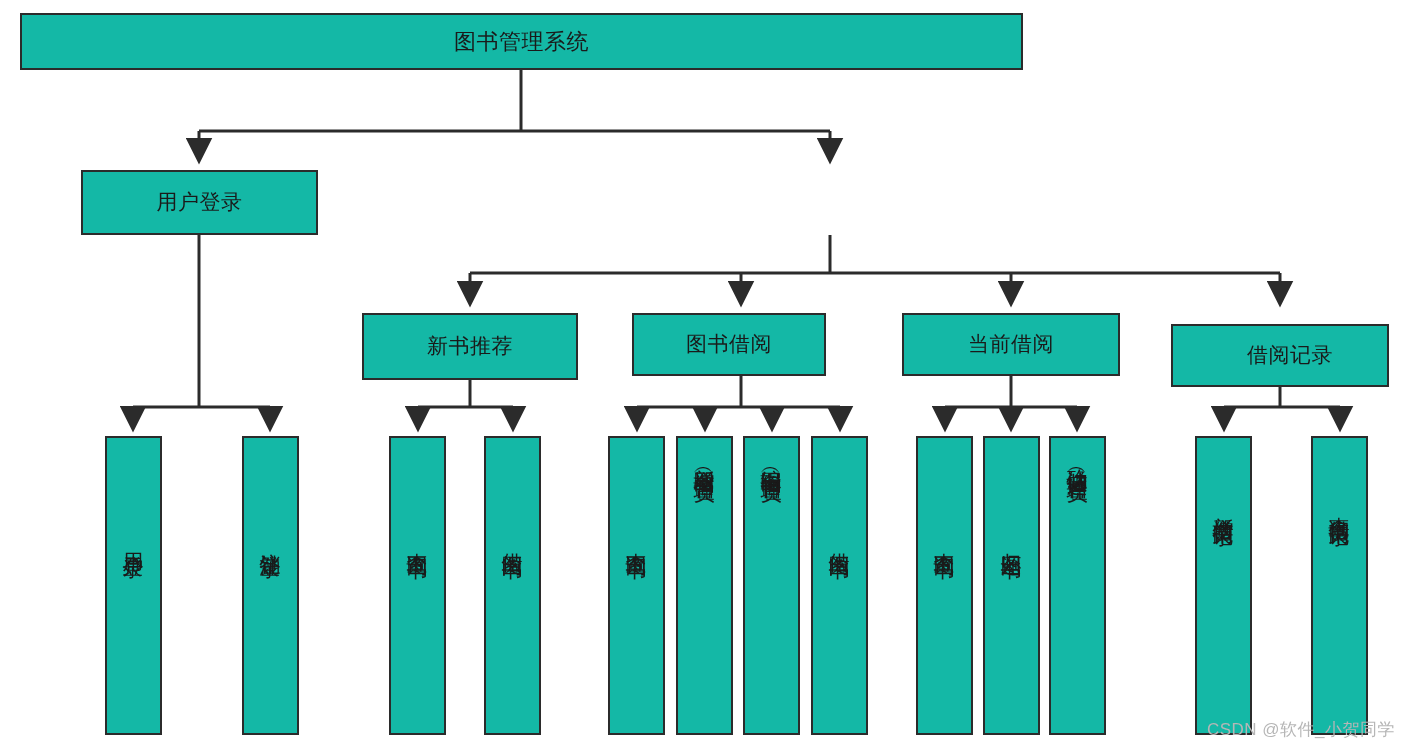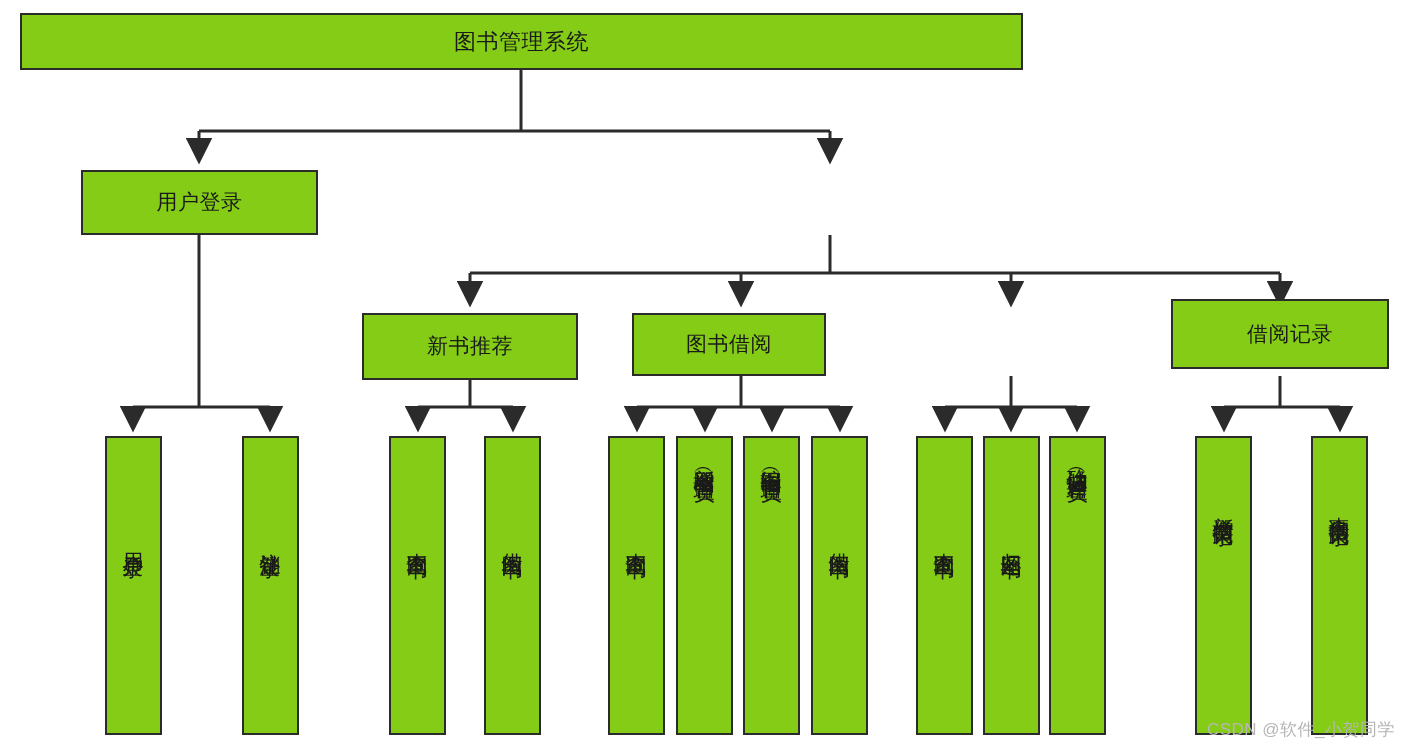--- a/index.html
+++ b/index.html
@@ -22,21 +22,21 @@
     position: absolute;
     left: 0;
     top: 0;
     width: 1405px;
     height: 747px;
     pointer-events: none;
   }
   .node {
     position: absolute;
     box-sizing: border-box;
-    background: #84cc16;
+    background: #14b8a6;
     border: 2px solid #2b2b2b;
     display: flex;
     align-items: center;
     justify-content: center;
     color: #1a1a1a;
   }
   .node .label {
     display: block;
     text-align: center;
     line-height: 1.18;
@@ -143,21 +143,24 @@
   <div class="node horizontal" style="left:81px; top:170px; width:237px; height:65px;">
     <span class="label">用户登录</span>
   </div>
 
   <div class="node horizontal" style="left:362px; top:313px; width:216px; height:67px;">
     <span class="label">新书推荐</span>
   </div>
   <div class="node horizontal" style="left:632px; top:313px; width:194px; height:63px;">
     <span class="label">图书借阅</span>
   </div>
-  <div class="node horizontal" style="left:1171px; top:299px; width:218px; height:70px;padding-left:20px;">
+  <div class="node horizontal" style="left:902px; top:313px; width:218px; height:63px;">
+    <span class="label">当前借阅</span>
+  </div>
+  <div class="node horizontal" style="left:1171px; top:324px; width:218px; height:63px;padding-left:20px;">
     <span class="label">借阅记录</span>
   </div>
 
   <div class="node vertical mid2" style="left:105px; top:436px; width:57px; height:299px;">
     <span class="label">用户登录</span>
   </div>
   <div class="node vertical mid2" style="left:242px; top:436px; width:57px; height:299px;">
     <span class="label">注销登录</span>
   </div>
 

